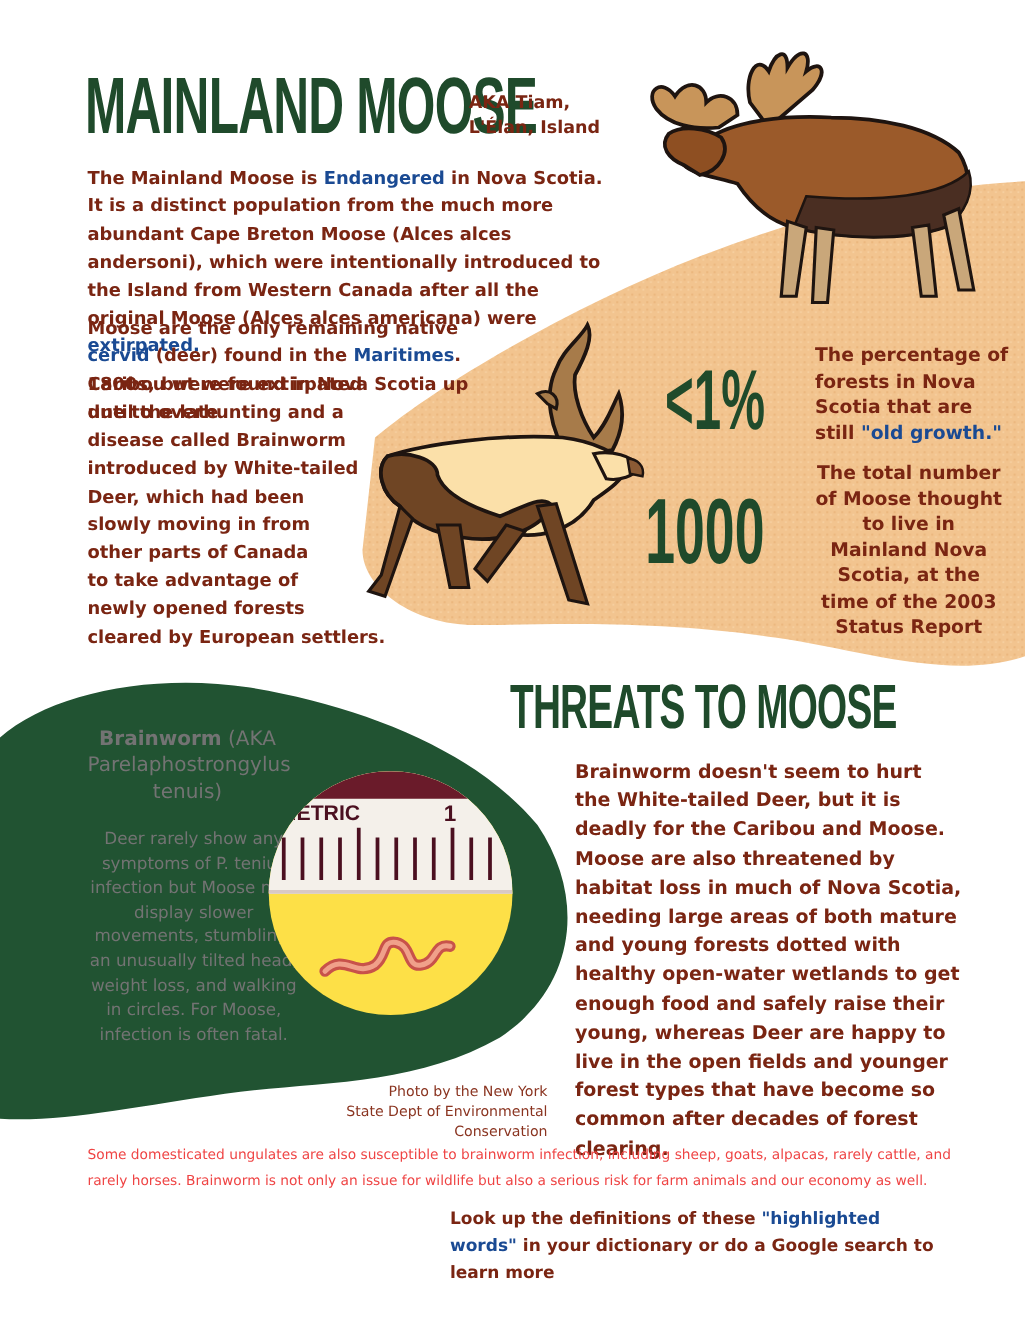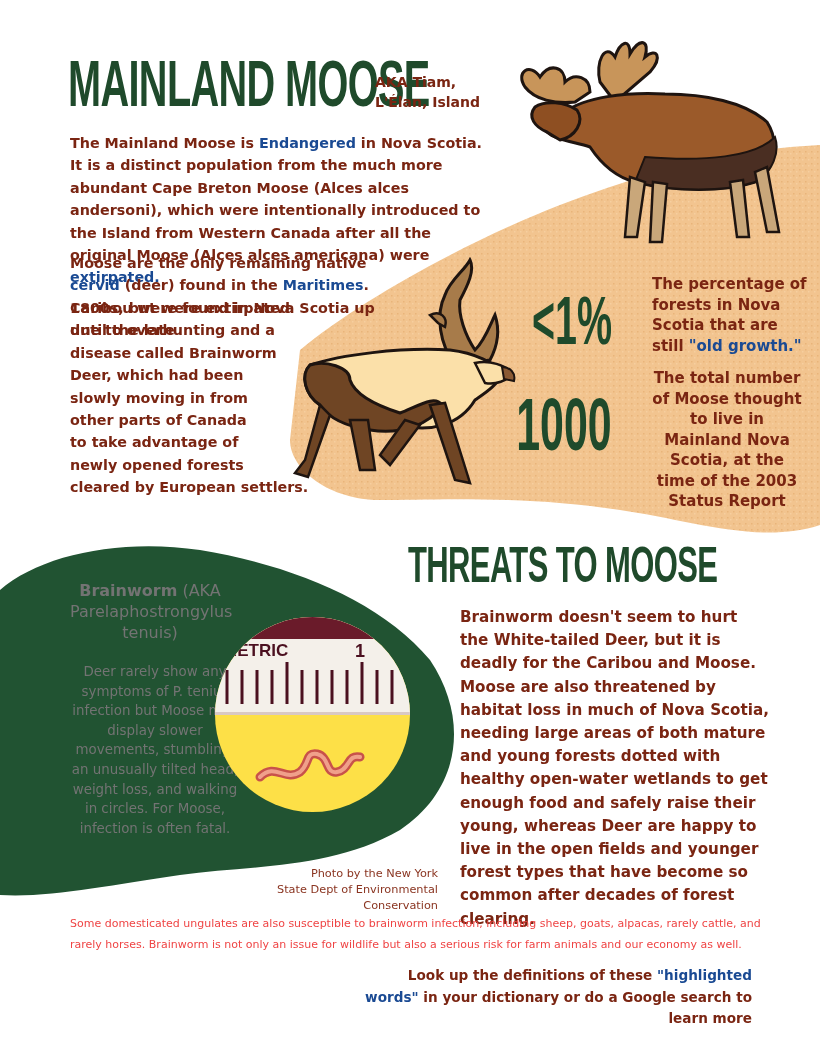--- a/index.html
+++ b/index.html
@@ -6,21 +6,21 @@
   body{width:820px;height:1061px;position:relative;overflow:hidden;font-family:"DejaVu Sans","Liberation Sans",sans-serif;color:#7a2512;}
   .abs{position:absolute;}
   .title{font-family:"Liberation Sans",sans-serif;font-weight:bold;color:#1f4a2b;letter-spacing:-1px;transform:scaleX(0.62);transform-origin:left top;white-space:nowrap;}
   .hl{color:#1a4a93;}
   .body-text{font-weight:bold;font-size:14.3px;line-height:22.4px;color:#7a2512;}
   .stat-num{font-family:"Liberation Sans",sans-serif;font-weight:bold;color:#1f4a2b;transform:scaleX(0.58);transform-origin:right top;white-space:nowrap;text-align:right;}
   .stat-desc{font-weight:bold;font-size:15px;line-height:20.5px;color:#7a2512;margin-left:23px;}
   .bw-text{color:#737373;text-align:center;}
   .caption{font-size:11.3px;line-height:16px;color:#8a3420;text-align:right;}
   .foot{font-size:11px;line-height:20.5px;color:#ef4444;}
-  .foot-b{font-weight:bold;font-size:13.6px;line-height:21.5px;color:#7a2512;text-align:right;}
+  .foot-b{font-weight:bold;font-size:13.6px;line-height:21.5px;color:#7a2512;text-align:left;}
 </style>
 </head>
 <body>
 
 <svg class="abs" style="left:0;top:0" width="820" height="1061" viewBox="0 0 820 1061">
   <defs>
     <pattern id="speck" width="6" height="6" patternUnits="userSpaceOnUse">
       <rect width="6" height="6" fill="#f2c48f"></rect>
       <rect x="1" y="1" width="1.5" height="1.5" fill="#e9b47a"></rect>
       <rect x="4" y="3" width="1.5" height="1.5" fill="#f6cf9f"></rect>
@@ -60,20 +60,21 @@
   <span>The Mainland Moose is </span><span class="hl">Endangered</span><span> in Nova Scotia. It is a distinct population from the much more abundant Cape Breton Moose (Alces alces andersoni), which were intentionally introduced to the Island from Western Canada after all the original Moose (Alces alces americana) were </span><span class="hl">extirpated.</span>
 </div>
 
 <div class="abs body-text" style="left:70px;top:252px;width:335px;">
   <span>Moose are the only remaining native </span><span class="hl">cervid</span><span> (deer) found in the </span><span class="hl">Maritimes</span><span>. Caribou were found in Nova Scotia up until the late</span>
 </div>
 <div class="abs body-text" style="left:70px;top:297px;width:240px;">
   <div>1800s, but were extirpated</div>
   <div>due to overhunting and a</div>
   <div>disease called Brainworm</div>
+  <div>introduced by White-tailed</div>
   <div>Deer, which had been</div>
   <div>slowly moving in from</div>
   <div>other parts of Canada</div>
   <div>to take advantage of</div>
   <div>newly opened forests</div>
   <div>cleared by European settlers.</div>
 </div>
 
 <svg class="abs" style="left:280px;top:255px" width="250" height="240" viewBox="0 0 250 240">
 

